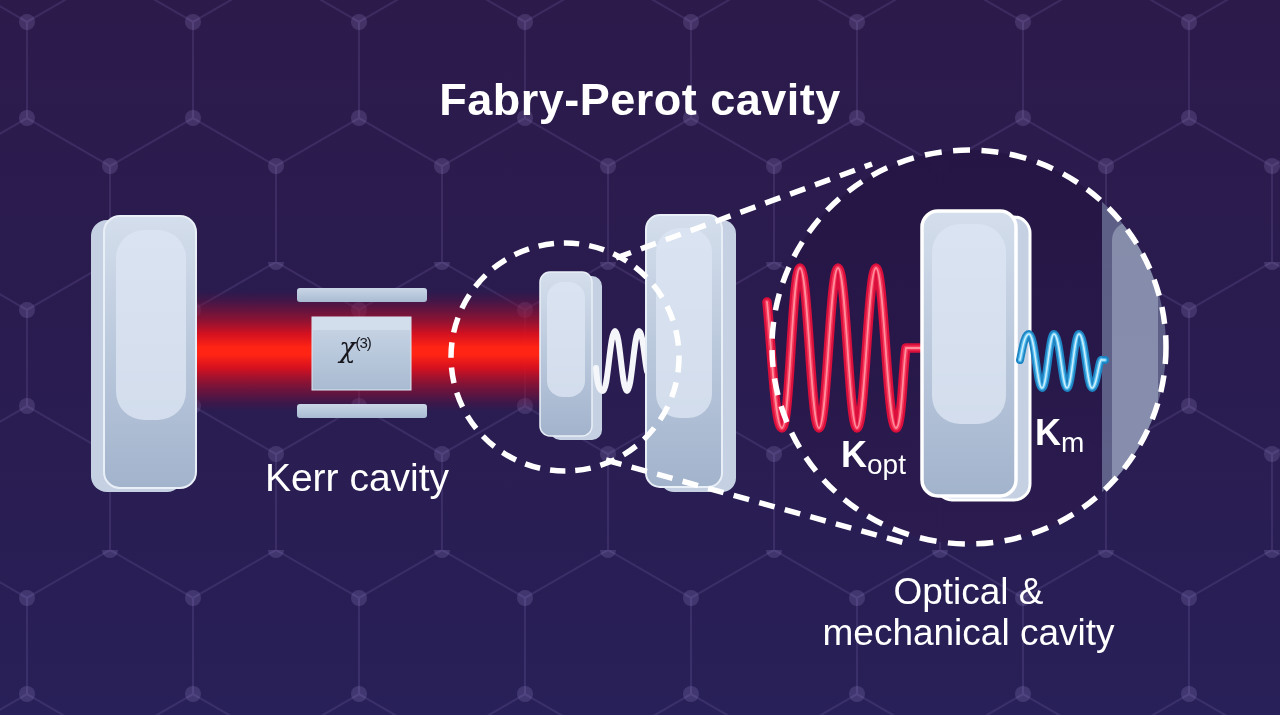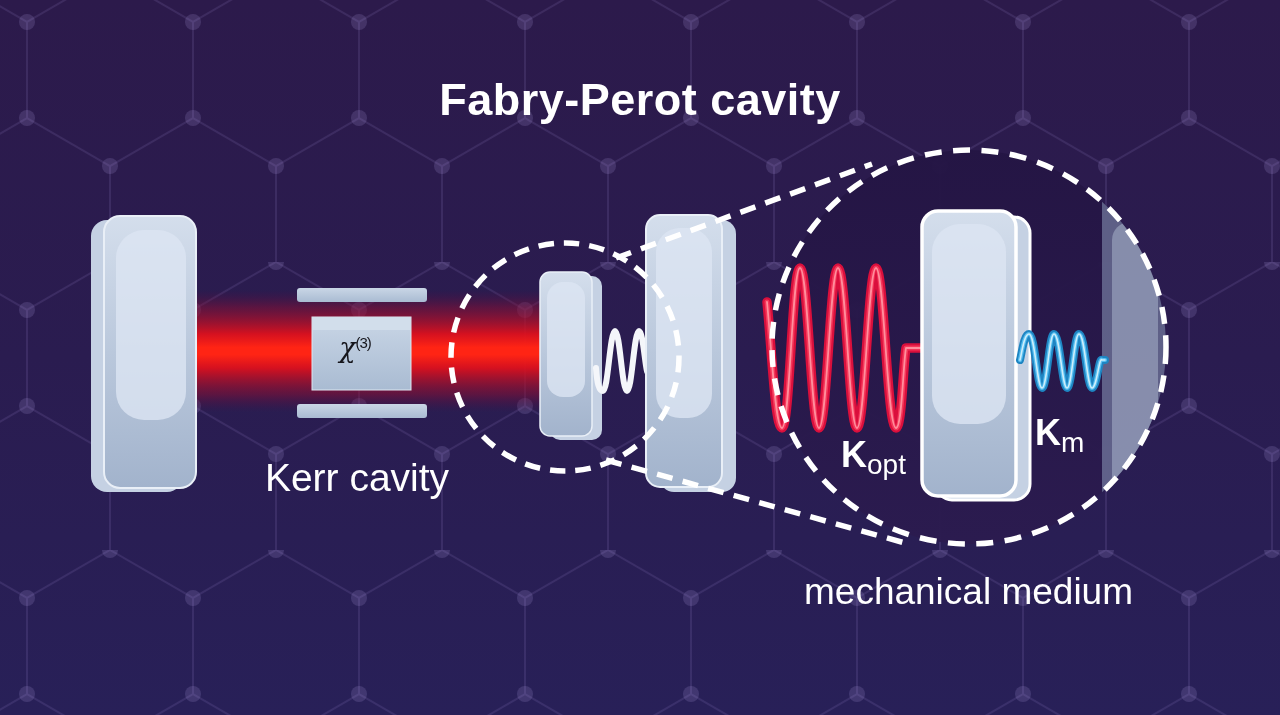--- a/index.html
+++ b/index.html
@@ -151,14 +151,15 @@
 
 <div class="overlay kerr-label">Kerr cavity</div>
 
 <div class="overlay chi"><span>χ</span><sup>(3)</sup></div>
 
 <div class="overlay k-label k-opt"><span>K</span><sub>opt</sub></div>
 
 <div class="overlay k-label k-m"><span>K</span><sub>m</sub></div>
 
 <div class="overlay caption">
-  <div>mechanical medium</div>
+  <div>Optical &amp;</div>
+  <div>mechanical cavity</div>
 </div>
 
 </body></html>

